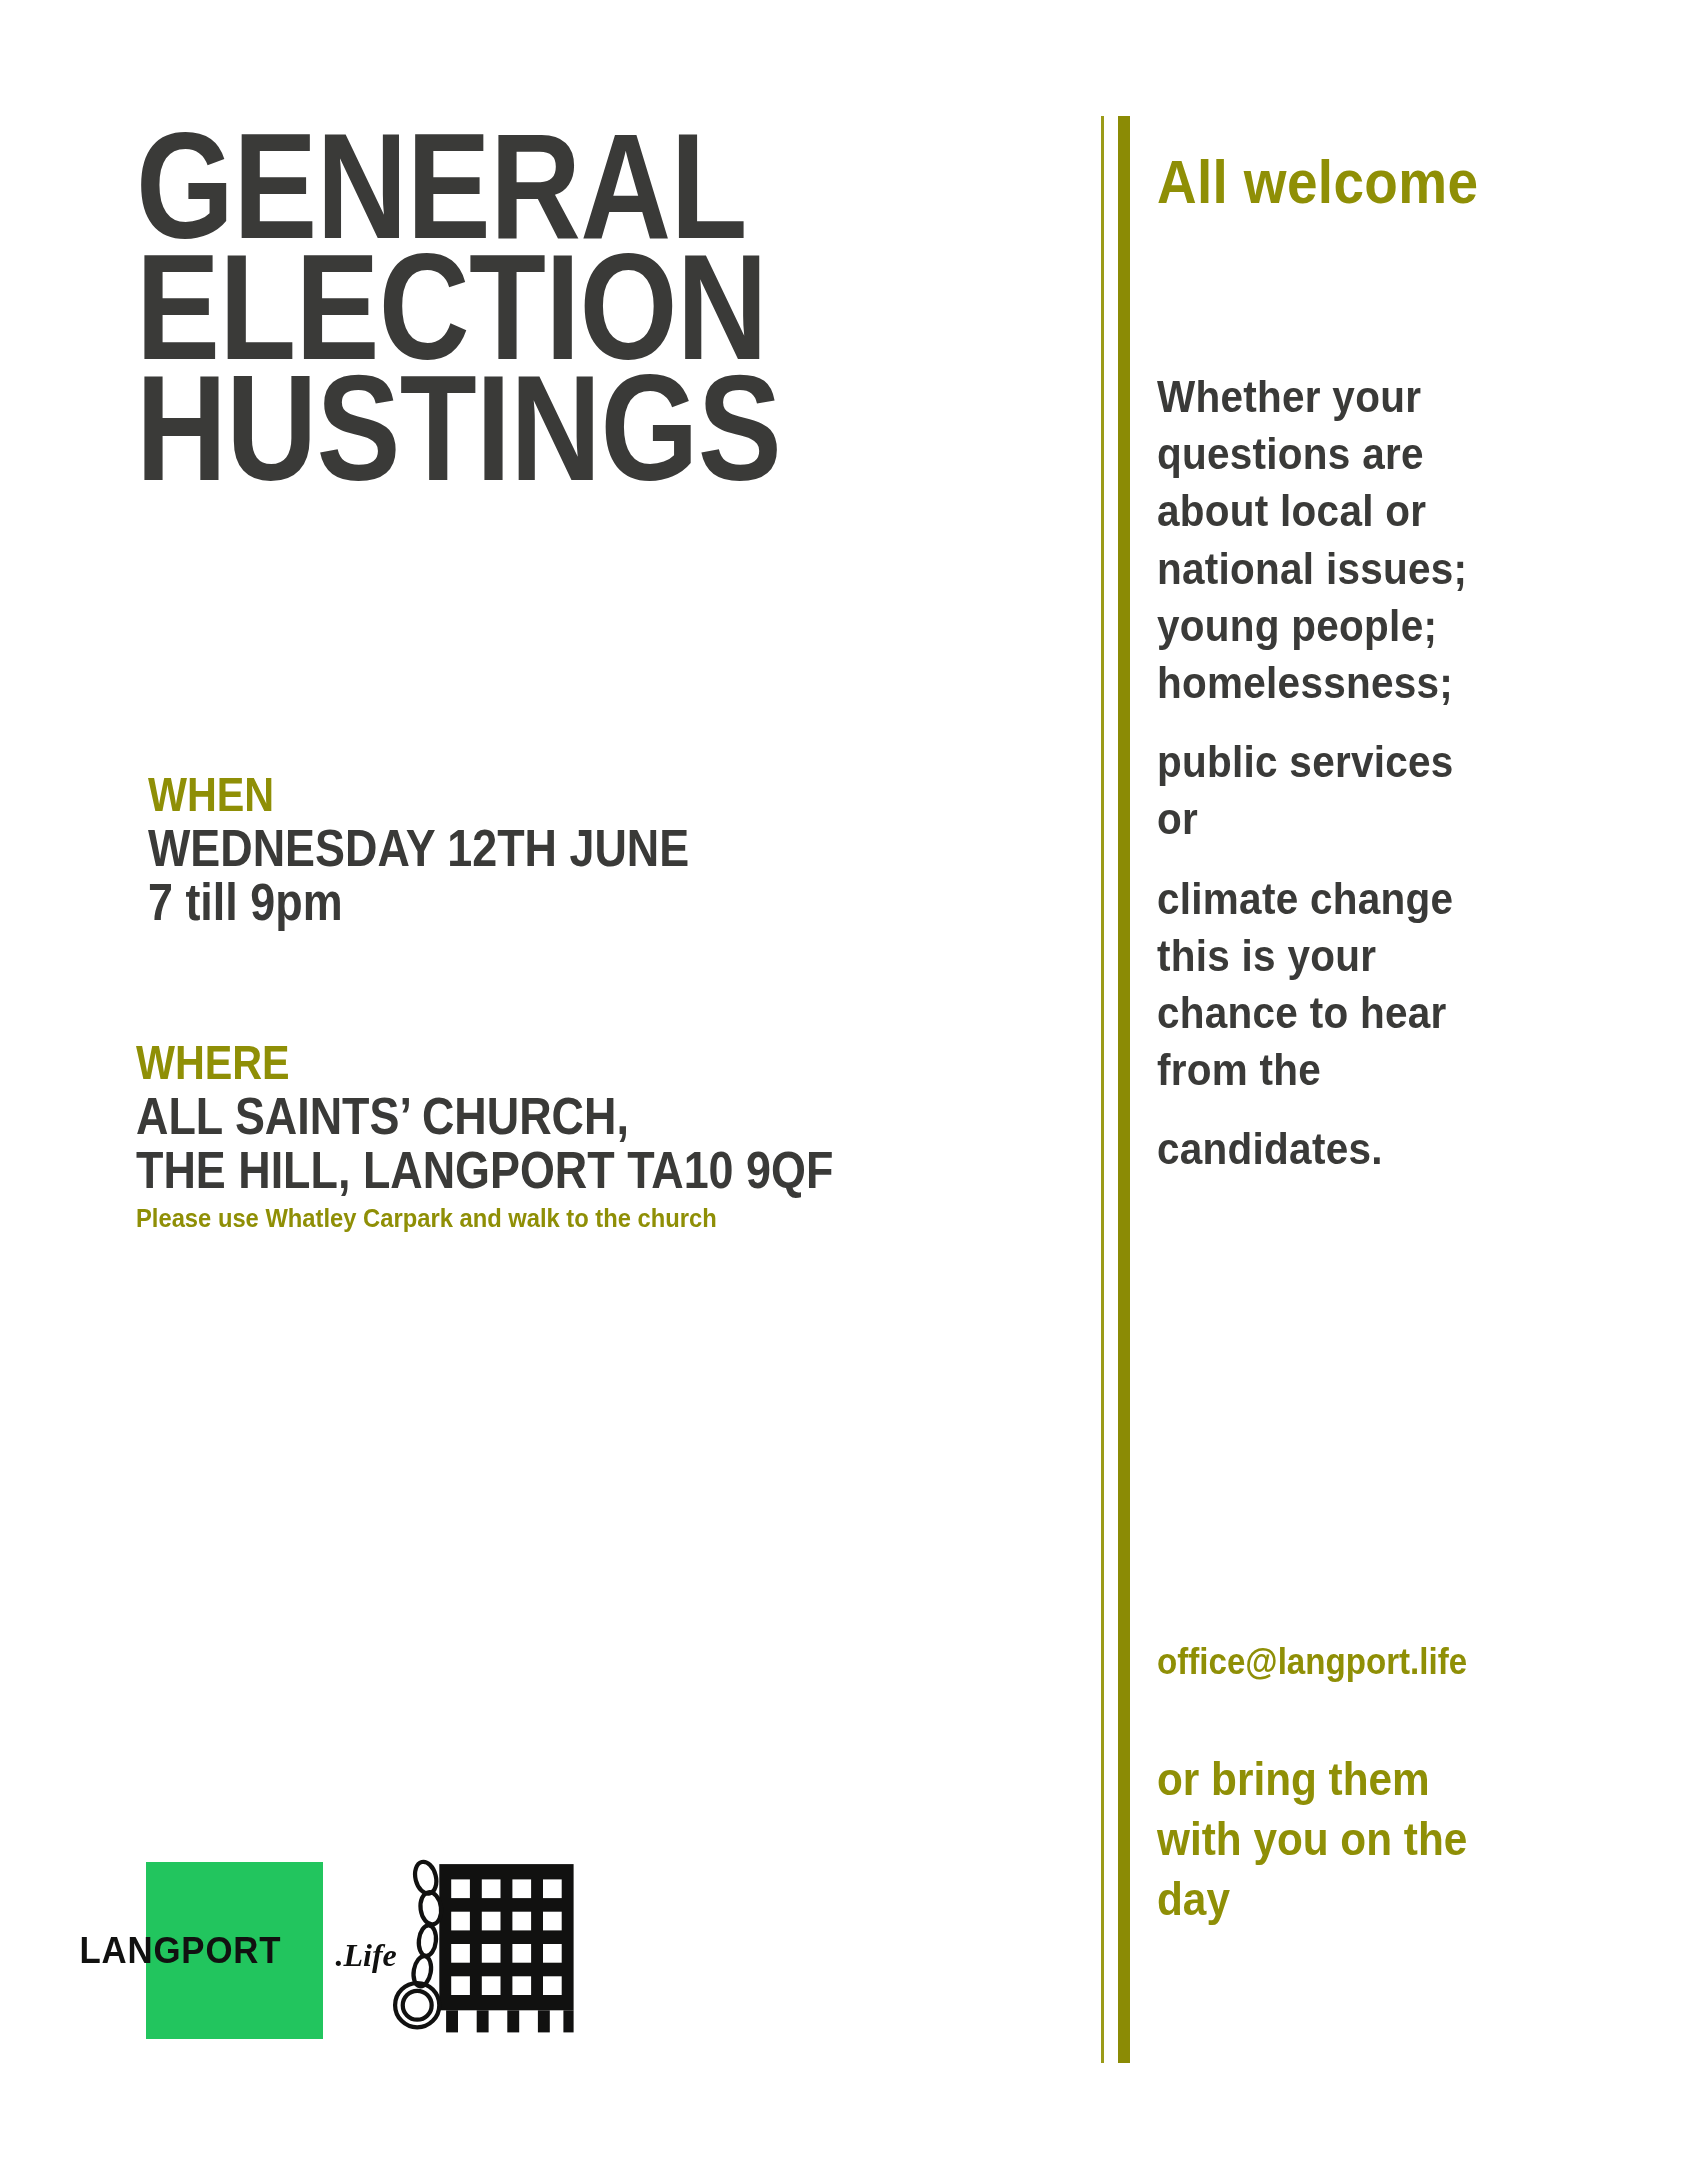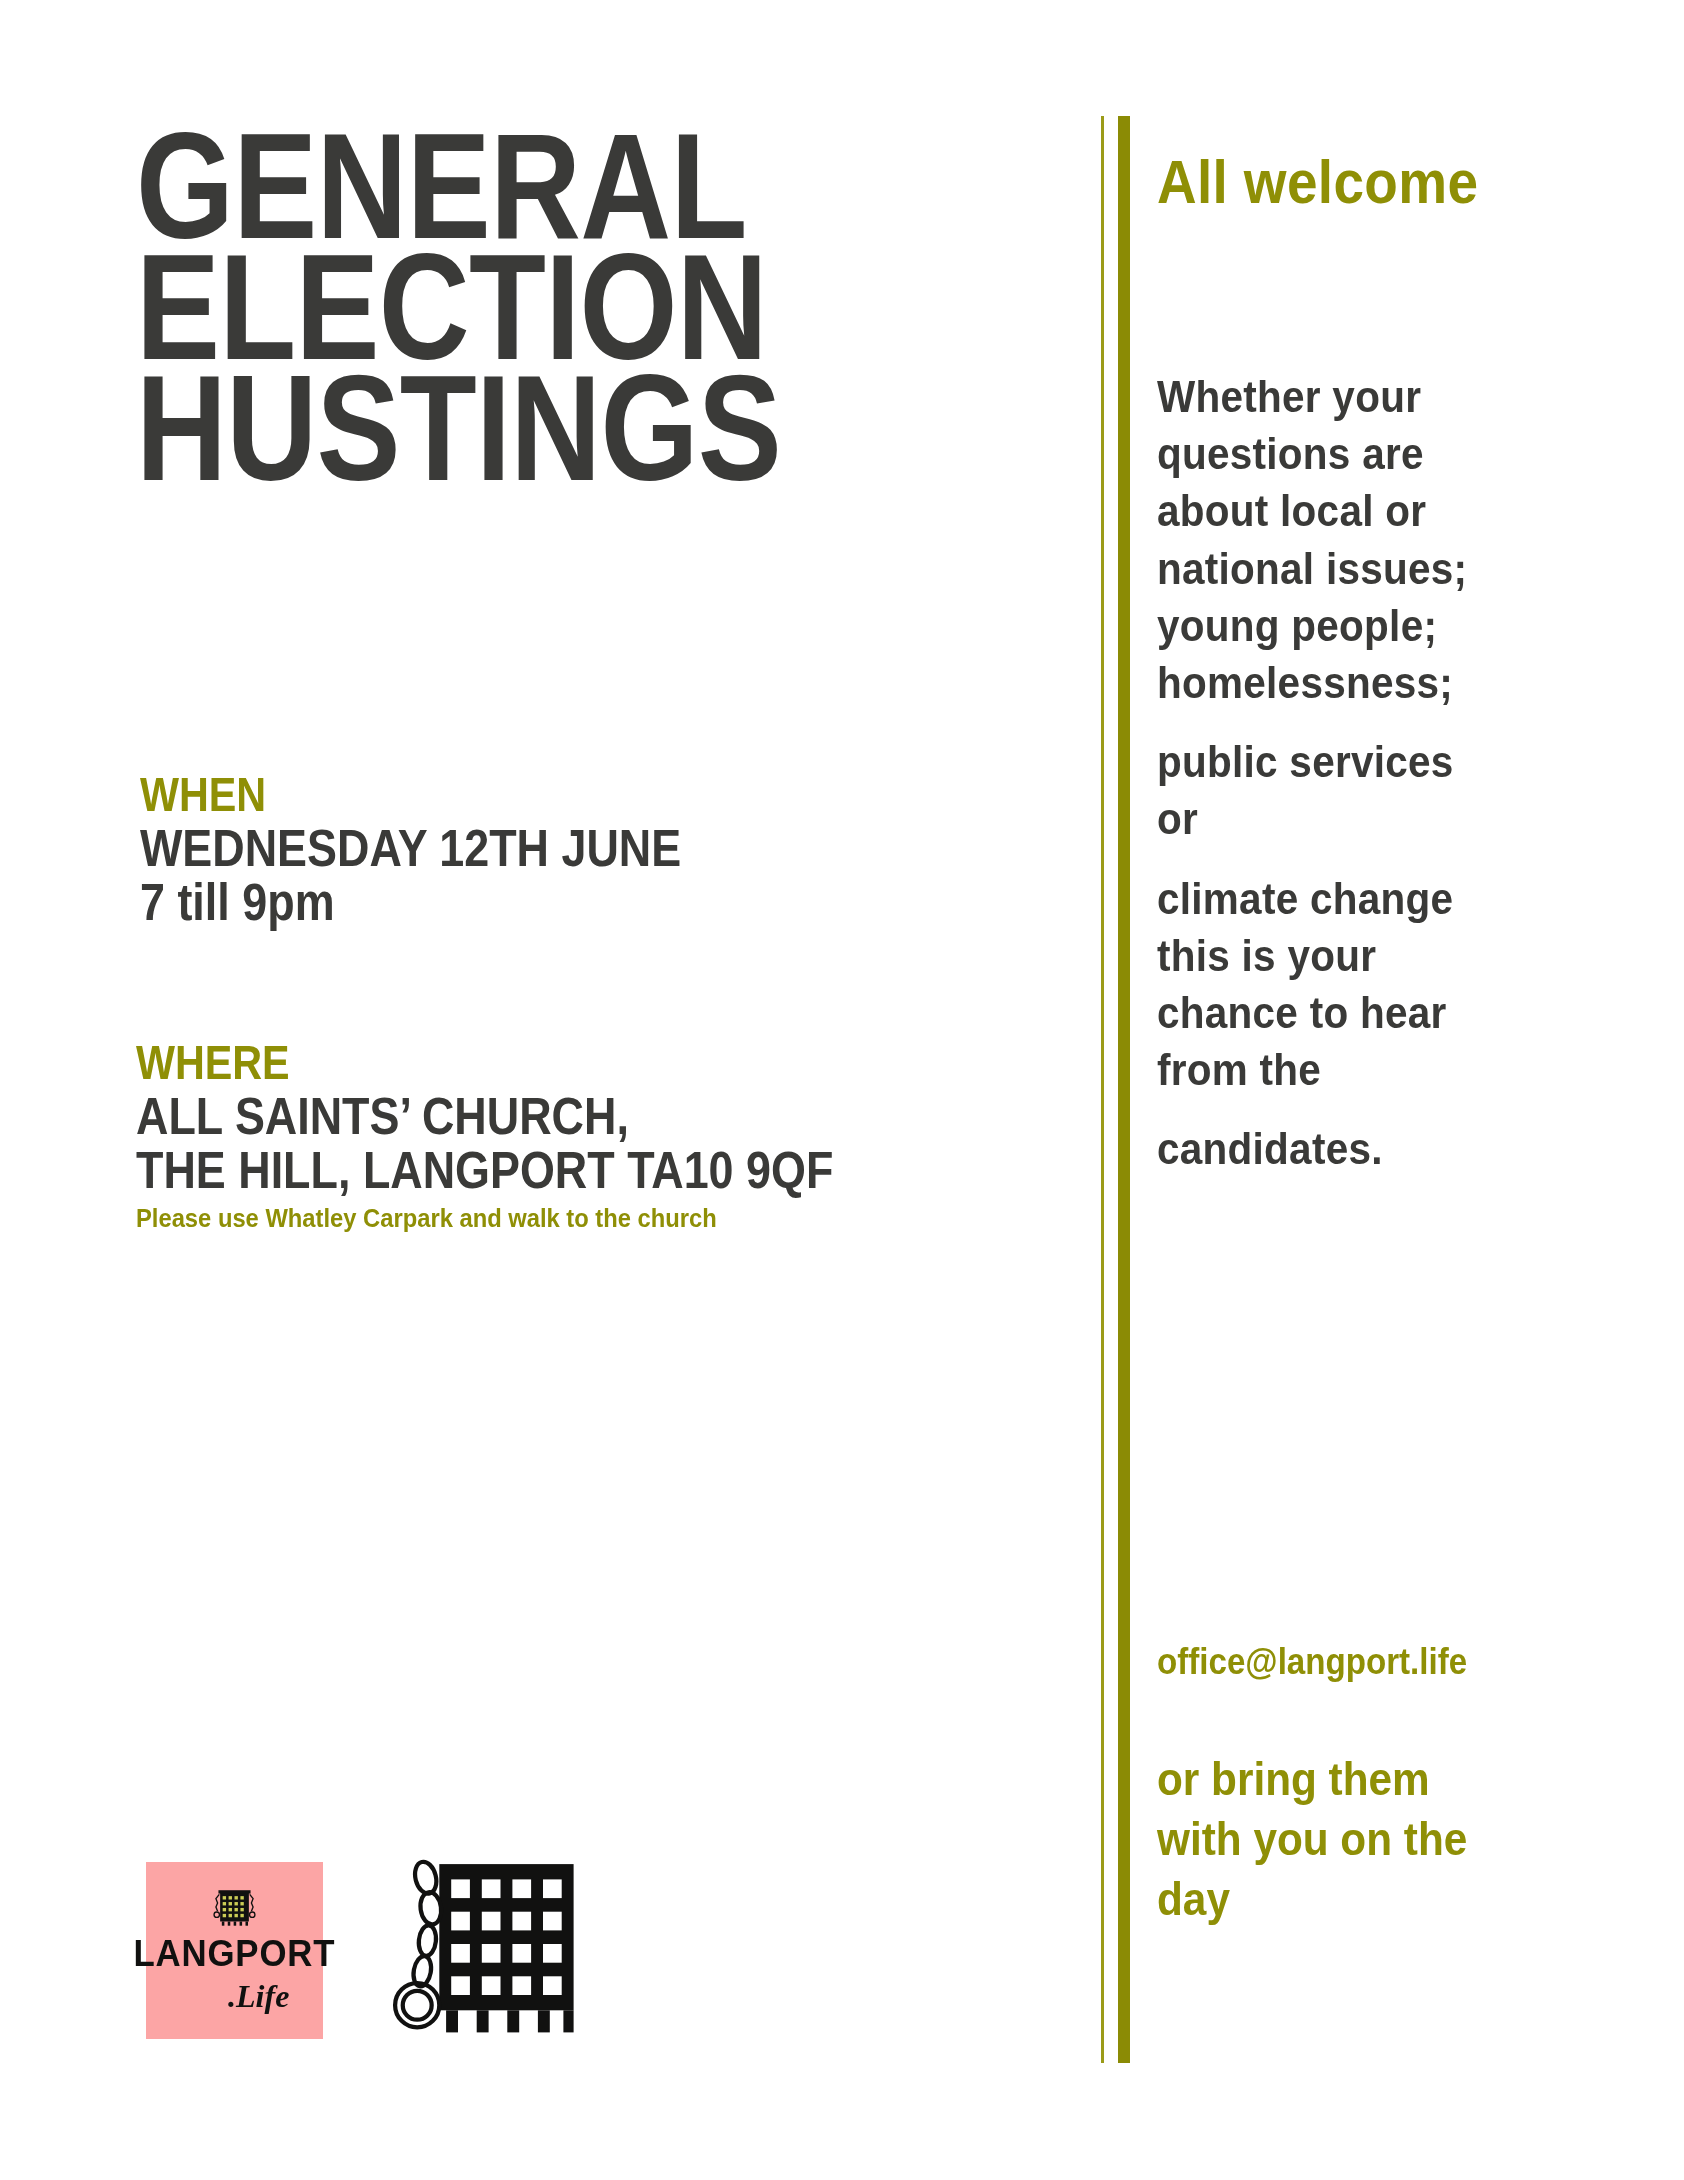--- a/index.html
+++ b/index.html
@@ -41,21 +41,21 @@
     font-size: 150px;
     line-height: 0.805;
     letter-spacing: -0.9px;
     transform: scaleX(0.84);
     transform-origin: left top;
   }
   .headline .hl-line { display: block; white-space: nowrap; }
 
   .block-when {
     position: absolute;
-    left: 4px;
+    left: 12px;
     top: 771px;
     width: 920px;
   }
   .block-where {
     position: absolute;
     left: 0;
     top: 1039px;
     width: 920px;
   }
   .block-chance {
@@ -122,23 +122,23 @@
     top: 1845px;
     width: 596px;
     height: 221px;
   }
   .langport-logo {
     position: absolute;
     left: 10.2px;
     top: 17px;
     width: 177px;
     height: 177px;
-    background: #fca5a5;
+    background: #22c55e;
     display: flex;
-    flex-direction: column;
+    flex-direction: row;
     align-items: center;
     justify-content: center;
   }
   .ll-port { width: 49px; height: 43px; margin-bottom: 3.4px; display:block; }
   .ll-word {
     color: #111110;
     font-family: "Liberation Sans Narrow", "Liberation Sans", sans-serif;
     font-weight: 700;
     font-size: 37px;
     letter-spacing: 0.9px;

